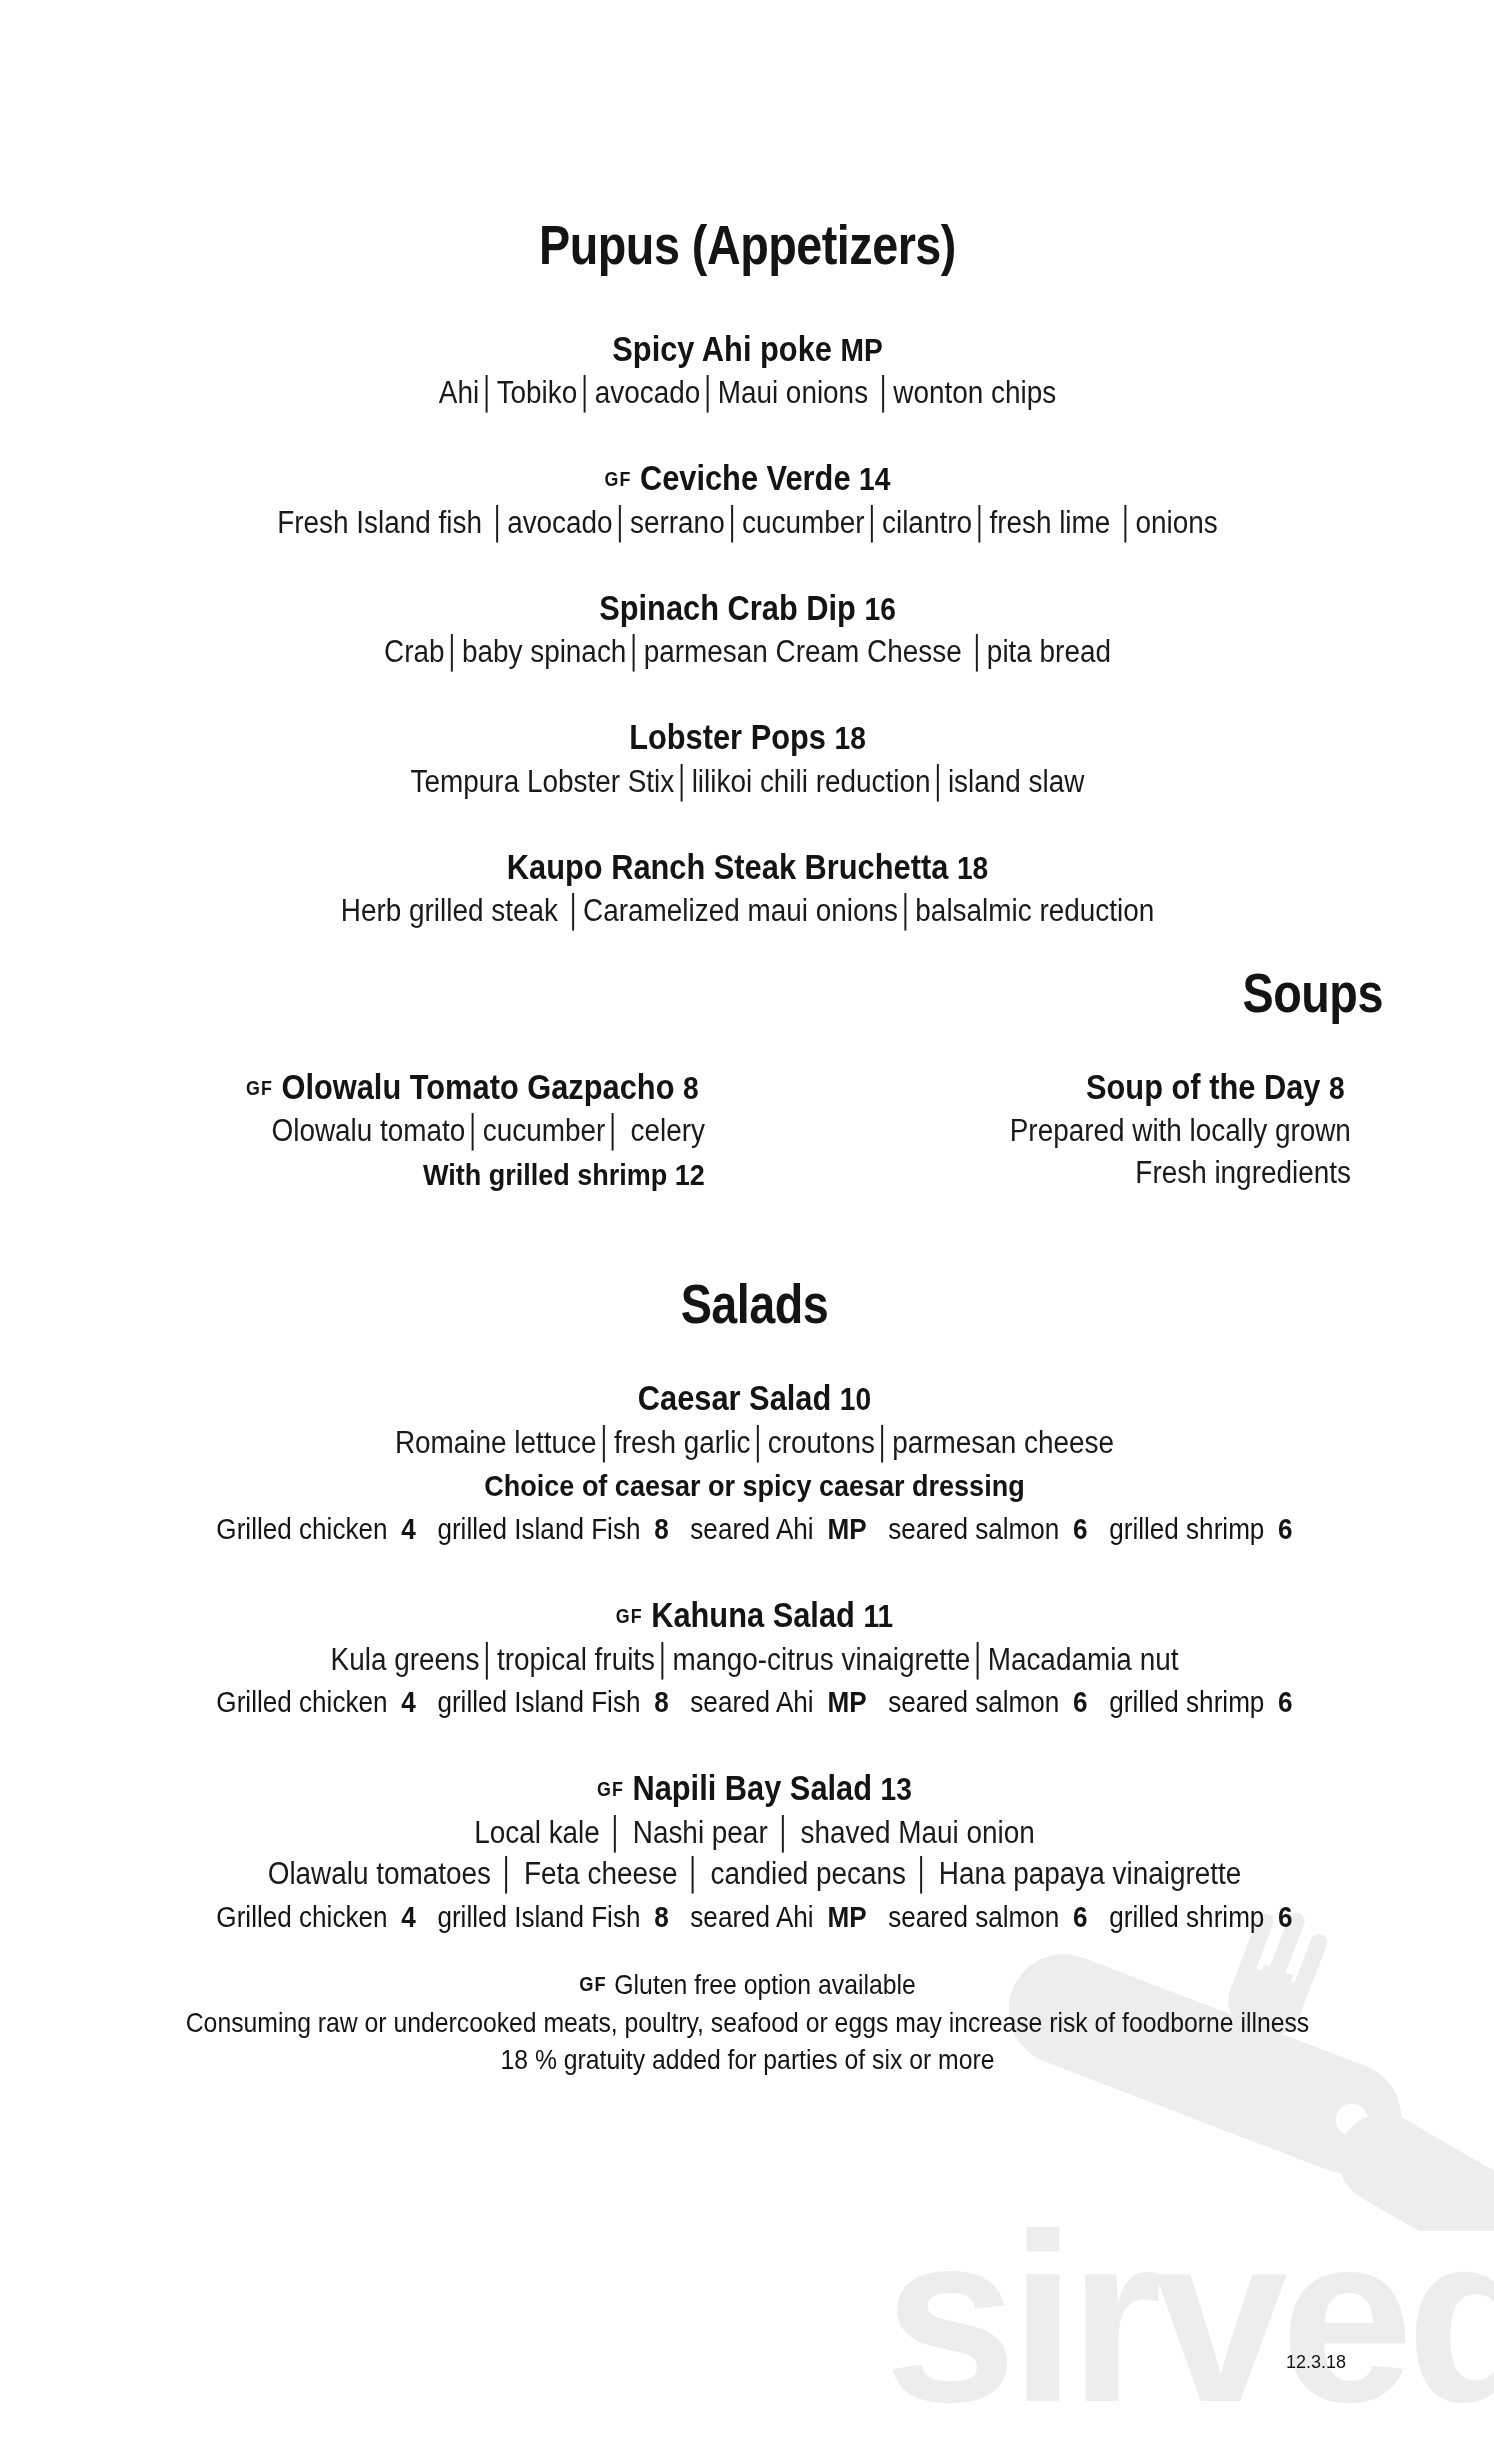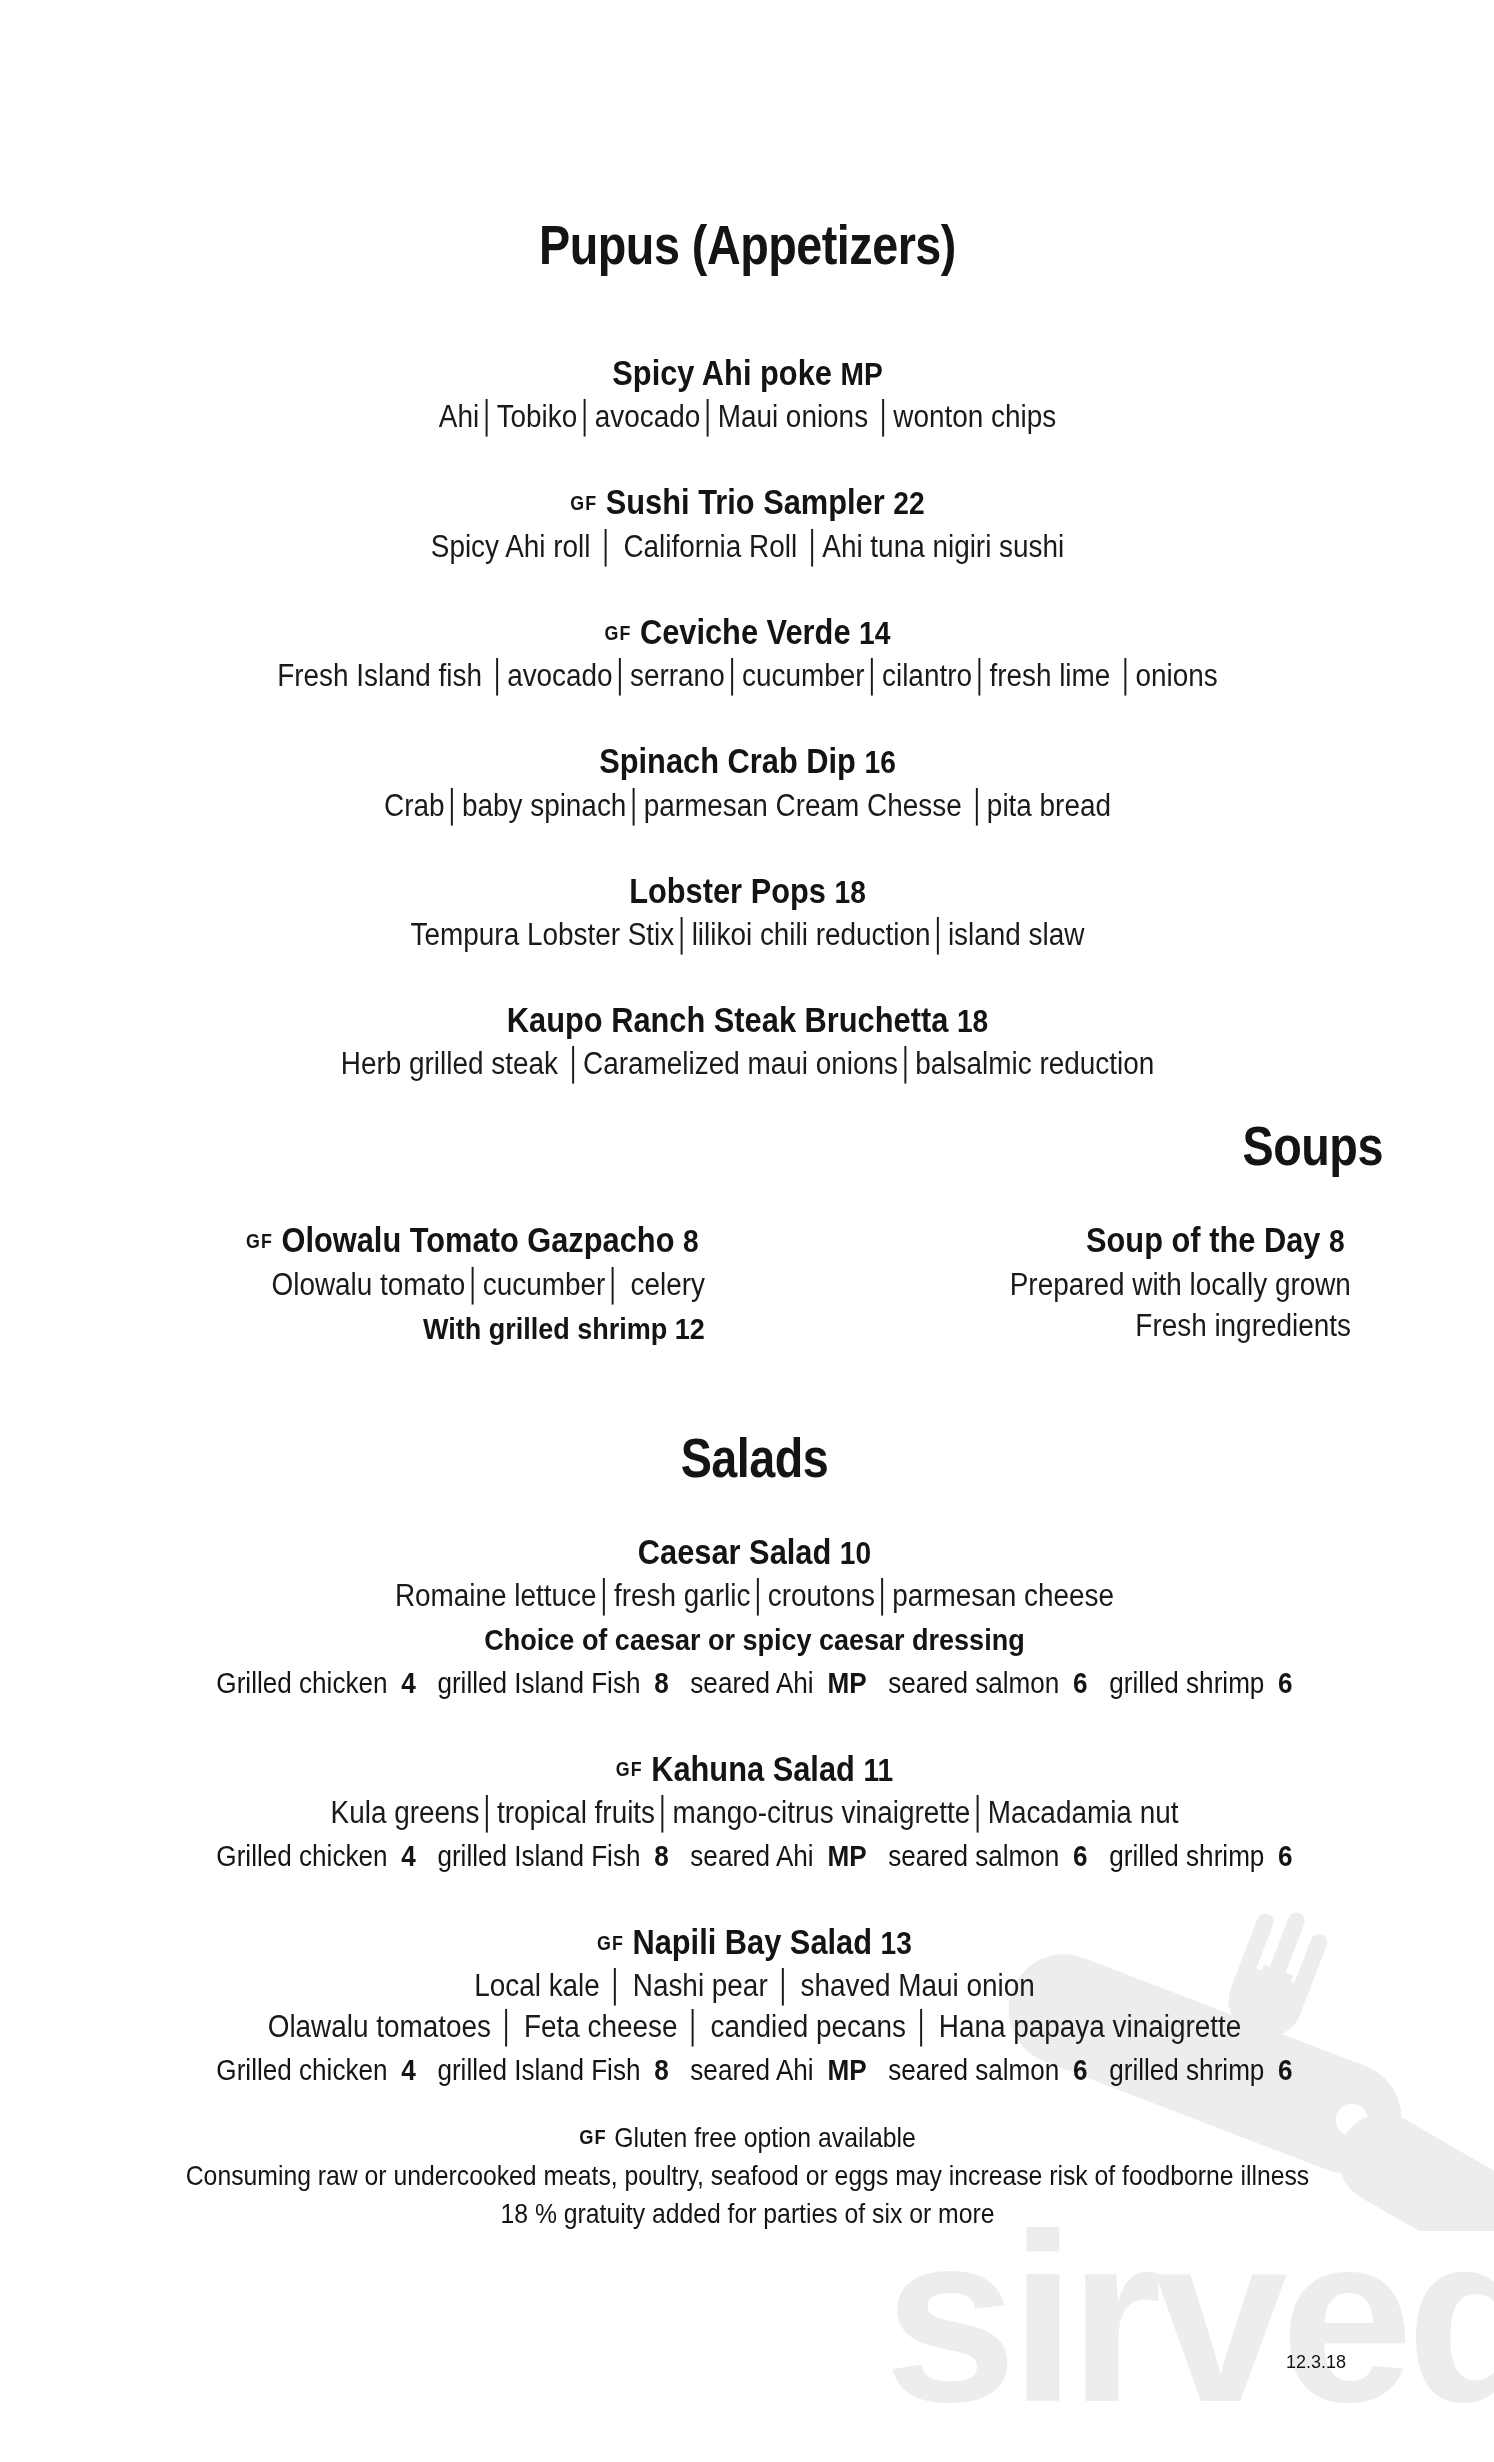--- a/index.html
+++ b/index.html
@@ -22,21 +22,21 @@
     letter-spacing:-7.2px; color:inherit; white-space:nowrap;
   }
 
   
   .menu { position:relative; z-index:1; text-align:center; }
   .section-title {
     font-size:55px; font-weight:700; margin:0; line-height:60px;
     transform:scaleX(.85); white-space:nowrap; letter-spacing:-0.6px;
   }
   .section-pupus { padding-top:215px; }
-  .section-pupus .items { margin-top:77px;text-align:center; }
+  .section-pupus .items { margin-top:53px;text-align:center; }
   .section-soups { padding-top:33px;text-align:right; }
   .section-soups .items {
     margin:43px auto 0; width:1268px;
     display:grid; grid-template-columns:1fr 1fr; column-gap:24px;
   }
   .section-salads { padding-top:35px;padding-left:14px; }
   .section-salads .items { margin-top:43px; }
 
   .item { margin-bottom:45px; }
   .items > .item:last-child { margin-bottom:0; }
@@ -94,24 +94,20 @@
 
   <main class="menu" id="menu-root">
       <section class="menu-section section-pupus">
         <h2 class="section-title">Pupus (Appetizers)</h2>
         <div class="items">
           <div class="item">
             <h3 class="item-title"><span class="item-name">Spicy Ahi poke</span> <span class="item-price">MP</span></h3>
             <p class="desc">Ahi│Tobiko│avocado│Maui onions │wonton chips</p>
           </div>
           <div class="item">
-            <h3 class="item-title"><span class="gf">GF</span><span class="item-name">Sushi Trio Sampler</span> <span class="item-price">22</span></h3>
-            <p class="desc">Spicy Ahi roll │ California Roll │Ahi tuna nigiri sushi</p>
-          </div>
-          <div class="item">
             <h3 class="item-title"><span class="gf">GF</span><span class="item-name">Ceviche Verde</span> <span class="item-price">14</span></h3>
             <p class="desc">Fresh Island fish │avocado│serrano│cucumber│cilantro│fresh lime │onions</p>
           </div>
           <div class="item">
             <h3 class="item-title"><span class="item-name">Spinach Crab Dip</span> <span class="item-price">16</span></h3>
             <p class="desc">Crab│baby spinach│parmesan Cream Chesse │pita bread</p>
           </div>
           <div class="item">
             <h3 class="item-title"><span class="item-name">Lobster Pops</span> <span class="item-price">18</span></h3>
             <p class="desc">Tempura Lobster Stix│lilikoi chili reduction│island slaw</p>

